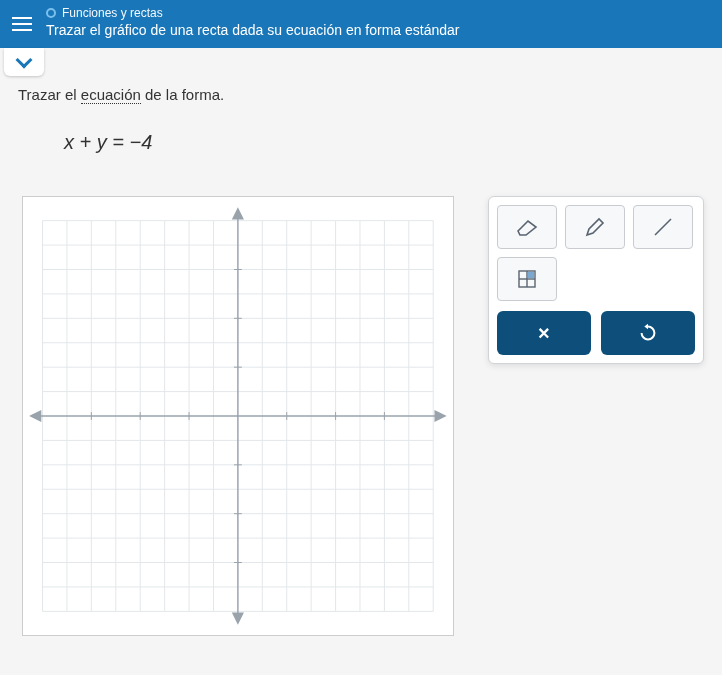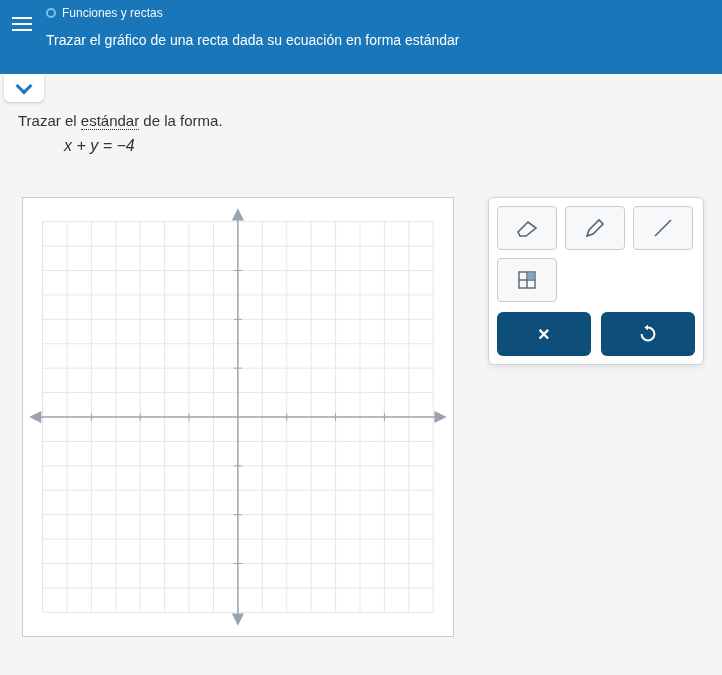--- a/index.html
+++ b/index.html
@@ -8,56 +8,56 @@
       background: #f5f5f5;
       width: 722px;
       height: 675px;
       overflow: hidden;
     }
     .header {
       background: #1976b8;
       color: #fff;
       display: flex;
       align-items: flex-start;
-      padding: 6px 8px 26px 8px;
+      padding: 6px 8px 10px 8px;
       gap: 10px;
     }
     .menu-btn {
       width: 28px; height: 28px;
       display: flex; flex-direction: column;
       justify-content: center; align-items: center;
       gap: 4px;
       cursor: pointer;
       margin-top: 4px;
     }
     .menu-btn span { display:block; width:20px; height:2px; background:#fff; }
     .header-text .breadcrumb { font-size: 12px; opacity:.95; display:flex; align-items:center; gap:6px;}
     .bc-dot { width:10px; height:10px; border:2px solid #7fc4f0; border-radius:50%; display:inline-block;}
-    .header-text .lesson-title { font-size: 14px; margin-top:12px;}
+    .header-text .lesson-title { font-size: 14px; margin-top:2px;}
     .expand-tab {
       width: 40px; height: 28px;
       background: #fff;
       margin-left: 4px;
       border-bottom-left-radius: 6px;
       border-bottom-right-radius: 6px;
       display:flex; align-items:center; justify-content:center;
       box-shadow: 0 1px 3px rgba(0,0,0,.2);
       cursor:pointer;
     }
     .chevron-down {
       width: 12px; height: 12px;
       border-left: 3px solid #1976b8;
       border-bottom: 3px solid #1976b8;
       transform: rotate(-45deg);
       margin-top:-4px;
     }
     .content { padding: 10px 18px; }
     .instruction { font-size: 15px; color:#333; }
     .instruction .dotted { border-bottom: 1px dotted #333; cursor:help; }
-    .equation { font-size: 16px; font-style: italic; color:#333; margin: 8px 0 0 46px; }
+    .equation { font-size: 20px; font-style: italic; color:#333; margin: 28px 0 0 46px; }
     .work-area { display:flex; gap: 34px; margin-top: 42px; align-items:flex-start; padding-left: 4px;}
     .graph {
       width: 440px; height: 440px;
       background:#fff;
       border: 1px solid #ccc;
       position: relative;
     }
     .graph svg { width:100%; height:100%; display:block; }
 
     .toolbox {
@@ -106,21 +106,21 @@
     <div class="lesson-title">Trazar el gráfico de una recta dada su ecuación en forma estándar</div>
   </div>
 </div>
 
 <div class="expand-tab">
   <div class="chevron-down"></div>
 </div>
 
 <div class="content">
   <div class="instruction">
-    <span>Trazar el </span><span class="dotted">estándar</span><span> de la forma.</span>
+    <span>Trazar el </span><span class="dotted">ecuación</span><span> de la forma.</span>
   </div>
   <div class="equation">x + y = −4</div>
 
   <div class="work-area">
 
     <div class="graph">
       <svg viewBox="0 0 440 440">
         <g stroke="#e2e6ea" stroke-width="1">
           <line x1="20" y1="20" x2="20" y2="420"></line>
             <line x1="45" y1="20" x2="45" y2="420"></line>

